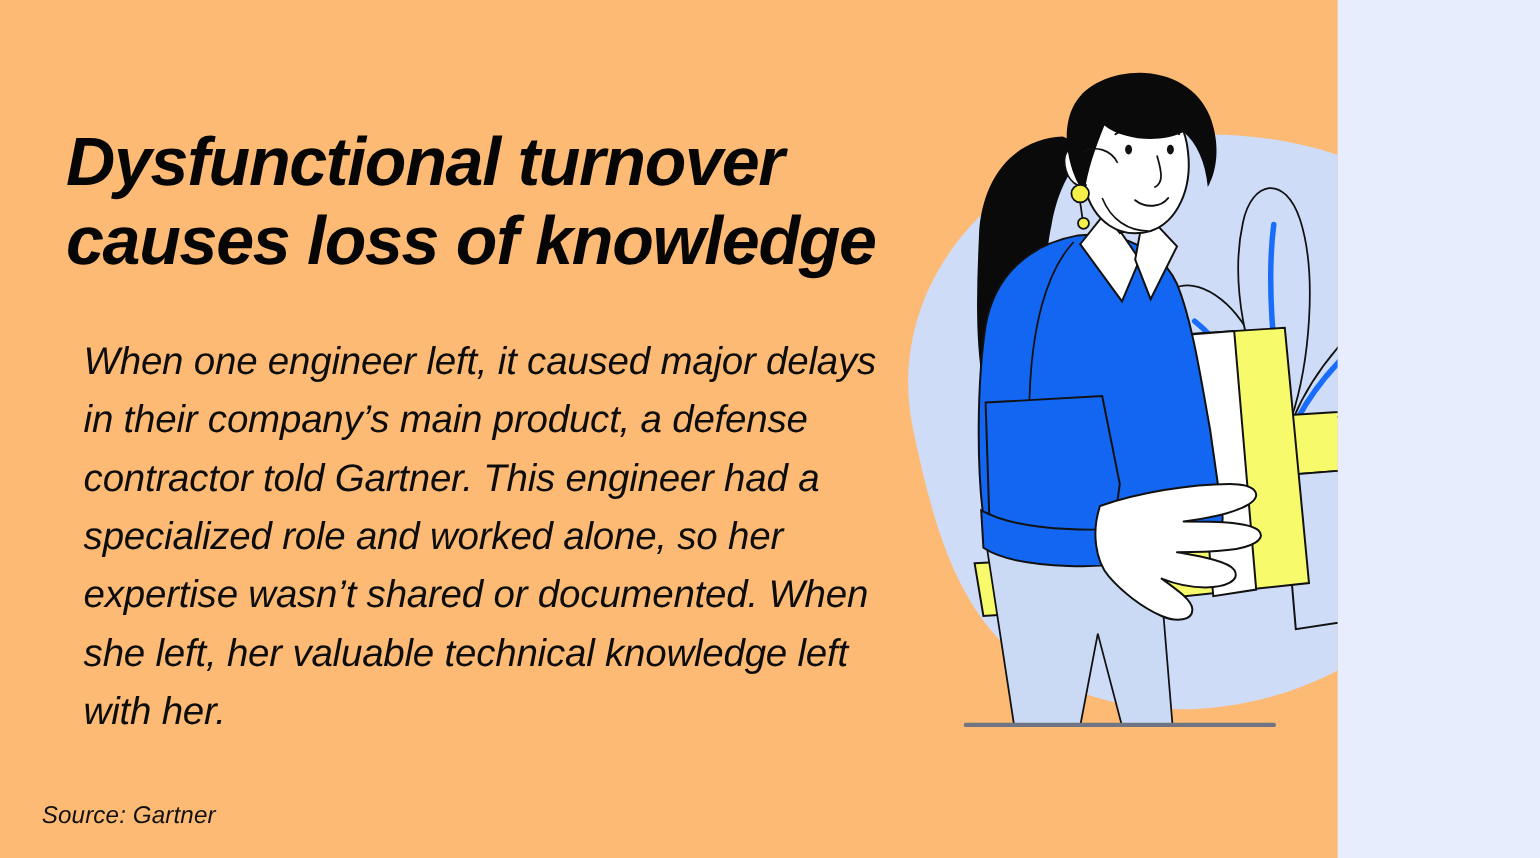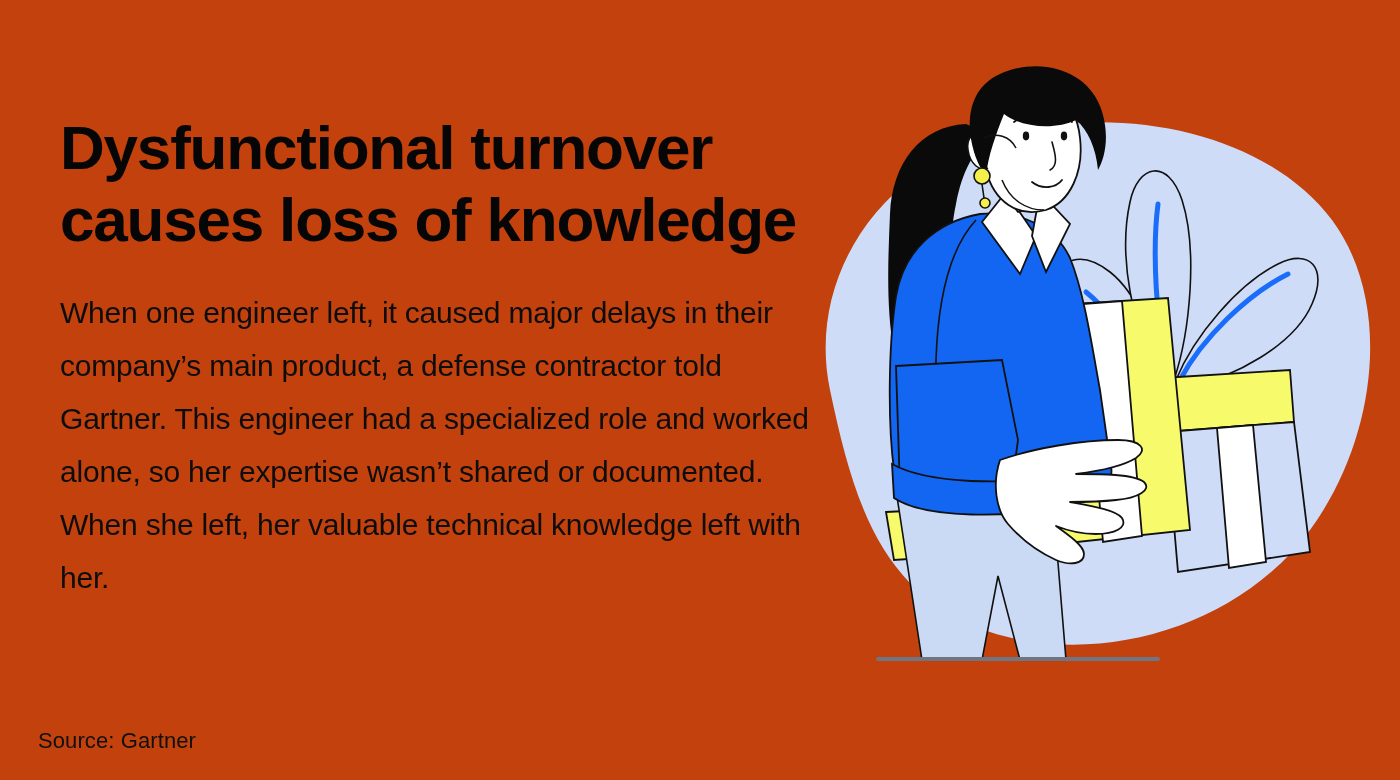--- a/index.html
+++ b/index.html
@@ -9,48 +9,49 @@
   }
   body {
     width: 1400px;
     height: 780px;
     background: #e8edfd;
     font-family: "Liberation Sans", sans-serif;
     overflow: hidden;
   }
   .page {
     position: relative;
-    width: 1400px;
+    width: 1216px;
     height: 780px;
-    background: #c2410c;
+    background: #fdba74;
     overflow: hidden;
+    font-style: italic;
   }
 
   
   .text-col {
     position: absolute;
     left: 60px;
     top: 112px;
     width: 760px;
   }
   .headline {
     margin: 0;
     font-family: "Liberation Sans", sans-serif;
     font-size: 62px;
     font-weight: bold;
     line-height: 1.16;
     letter-spacing: -1.2px;
     color: #060606;
     white-space: pre-line;
   }
   .body-copy {
-    margin: 0;
+    margin: 16px;
     padding-top: 30px;
     font-family: "Liberation Sans", sans-serif;
-    font-size: 30px;
+    font-size: 35px;
     font-weight: 400;
     line-height: 53px;
     letter-spacing: -0.2px;
     color: #0d0d0d;
     max-width: 750px;
   }
   .source-note {
     position: absolute;
     left: 38px;
     top: 728px;

